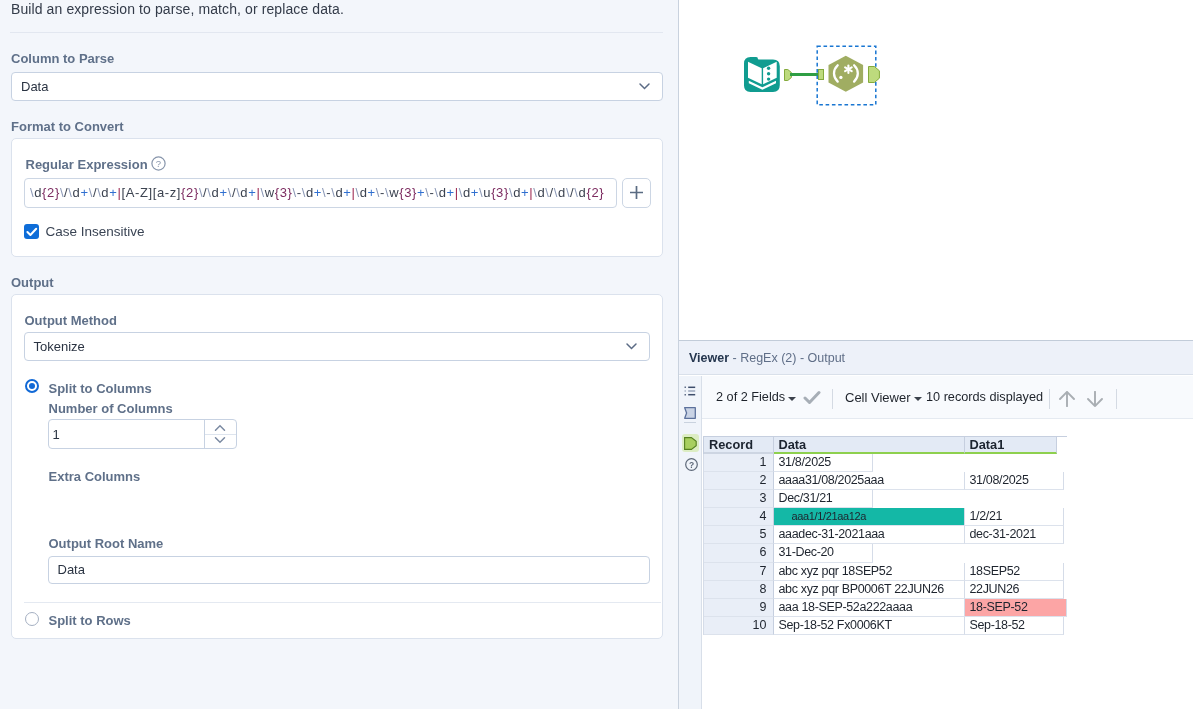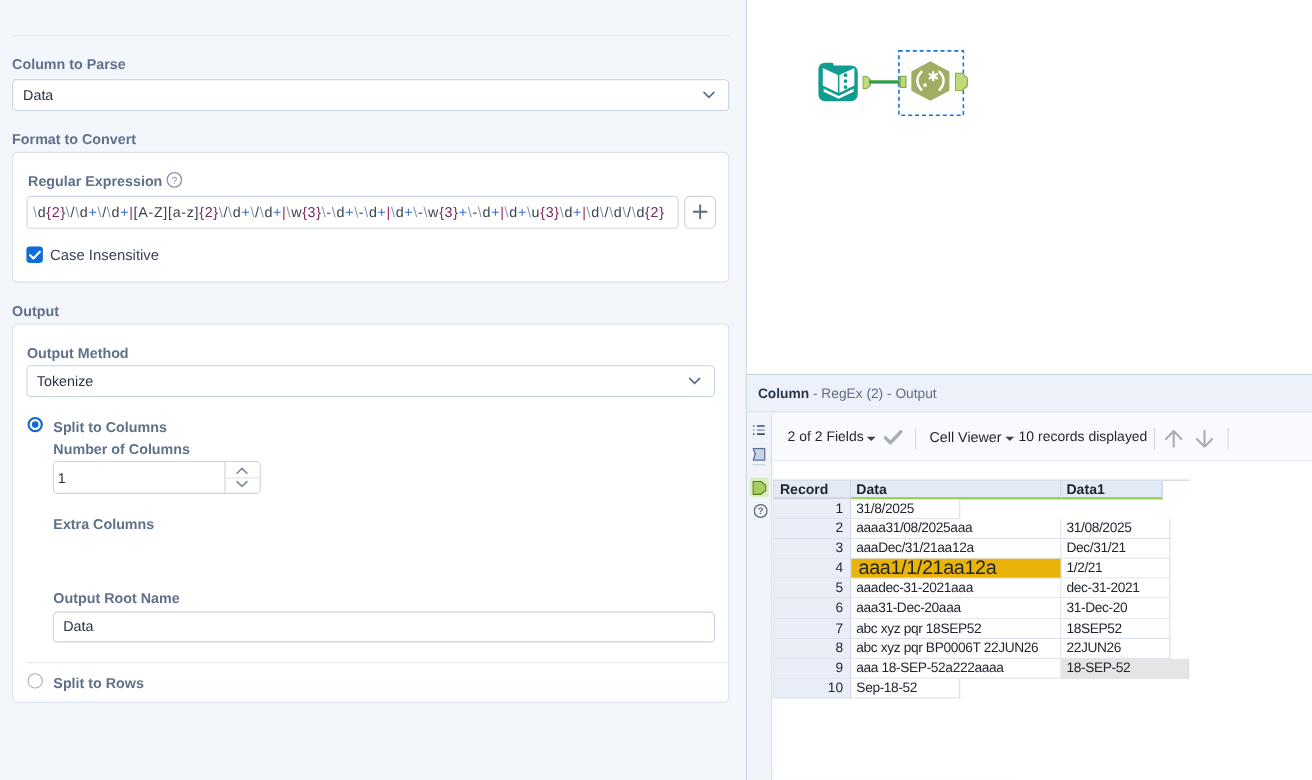--- a/index.html
+++ b/index.html
@@ -12,20 +12,21 @@
   .inp .tx{padding-left:9px;white-space:nowrap;}
   .chev{position:absolute;right:11px;top:50%;margin-top:-4px;}
 </style>
 </head>
 <body>
 <div id="app">
 
   <div class="abs" id="leftpanel" style="left:0;top:0;width:678px;height:709px;background:#f3f6fb;"></div>
   <div class="abs" style="left:678px;top:0;width:1px;height:709px;background:#c9d2de;"></div>
 
+  <div class="abs" style="left:11px;top:1px;font-size:14px;letter-spacing:0.1px;color:#333b49;">Build an expression to parse, match, or replace data.</div>
   <div class="abs" style="left:10px;top:32px;width:653px;height:1px;background:#e2e7f0;"></div>
 
   <div class="lbl" style="left:11px;top:51px;">Column to Parse</div>
   <div class="inp" style="left:11px;top:72px;width:652px;height:28.5px;">
     <span class="tx">Data</span>
     <svg class="chev" width="13" height="9">
         <path d="M2 2 L6.5 6.5 L11 2" stroke="#5b6b85" stroke-width="1.5" fill="none" stroke-linecap="round"></path>
       </svg>
   </div>
 
@@ -119,21 +120,21 @@
       <path d="M25.7 12.4 L19.1 16.2" stroke-width="2.1"></path>
     </g>
     <circle cx="14.9" cy="22.4" r="1.65" fill="#ffffff"></circle>
   </svg>
   <svg class="abs" style="left:867.5px;top:66px;" width="12" height="17" viewBox="0 0 12 17">
     <path d="M0.5 0.5 L6.4 0.5 L11.4 4.8 L11.4 12.2 L6.4 16.5 L0.5 16.5 Z" fill="#bdda7d" stroke="#84aa3c" stroke-width="1" stroke-linejoin="miter"></path>
   </svg>
 
   <div class="abs" style="left:679px;top:340px;width:514px;height:1px;background:#c2ccd9;"></div>
   <div class="abs" style="left:679px;top:341px;width:514px;height:34px;background:#edf1f9;border-bottom:1px solid #d9e0ea;box-sizing:border-box;">
-    <div style="position:absolute;left:10px;top:9.5px;font-size:12.5px;color:#25364e;"><b>Column</b><span style="color:#5f6e87;"> - RegEx (2) - Output</span></div>
+    <div style="position:absolute;left:10px;top:9.5px;font-size:12.5px;color:#25364e;"><b>Viewer</b><span style="color:#5f6e87;"> - RegEx (2) - Output</span></div>
   </div>
   <div class="abs" id="sidebar" style="left:679px;top:376px;width:23px;height:333px;background:#f0f4fa;border-right:1px solid #d8dfe9;box-sizing:border-box;"></div>
   <div class="abs" style="left:702px;top:376px;width:491px;height:42.5px;background:#f8fafd;border-bottom:1px solid #e5eaf1;box-sizing:border-box;"></div>
 
   <svg class="abs" style="left:684px;top:386px;" width="12" height="10" viewBox="0 0 12 10">
     <g stroke-width="1.5">
       <line x1="0.6" y1="1.3" x2="1.8" y2="1.3" stroke="#3d4d6b"></line>
         <line x1="4.2" y1="1.3" x2="11.2" y2="1.3" stroke="#3d4d6b"></line>
       <line x1="0.6" y1="5" x2="1.8" y2="5" stroke="#9aa6bb"></line>
         <line x1="4.2" y1="5" x2="11.2" y2="5" stroke="#9aa6bb"></line>
@@ -182,52 +183,51 @@
         <div style="width:69.5px;height:18.1px;background:#e9eef7;border-right:1px solid #c6cfdf;border-bottom:1px solid #dce2ec;font-size:12.5px;color:#1e242e;text-align:right;padding-right:6px;line-height:17.5px;box-sizing:border-box;">1</div>
         <div style="width:99.5px;height:18.1px;background:#fff;border-right:1px solid #d5dce8;border-bottom:1px solid #dce2ec;font-size:12.5px;letter-spacing:-0.35px;color:#1e242e;padding-left:5px;line-height:17.5px;box-sizing:border-box;">31/8/2025</div>
       </div>
       <div style="display:flex;border-left:1px solid #d5dce8;">
         <div style="width:69.5px;height:18.1px;background:#e9eef7;border-right:1px solid #c6cfdf;border-bottom:1px solid #dce2ec;font-size:12.5px;color:#1e242e;text-align:right;padding-right:6px;line-height:17.5px;box-sizing:border-box;">2</div>
         <div style="width:191px;height:18.1px;background:#fff;border-right:1px solid #d5dce8;border-bottom:1px solid #dce2ec;font-size:12.5px;letter-spacing:-0.35px;color:#1e242e;padding-left:5px;line-height:17.5px;box-sizing:border-box;white-space:nowrap;">aaaa31/08/2025aaa</div>
         <div style="width:99.5px;height:18.1px;background:#fff;border-right:1px solid #d5dce8;border-bottom:1px solid #dce2ec;font-size:12.5px;letter-spacing:-0.35px;color:#1e242e;padding-left:5px;line-height:17.5px;box-sizing:border-box;">31/08/2025</div>
       </div>
       <div style="display:flex;border-left:1px solid #d5dce8;">
         <div style="width:69.5px;height:18.1px;background:#e9eef7;border-right:1px solid #c6cfdf;border-bottom:1px solid #dce2ec;font-size:12.5px;color:#1e242e;text-align:right;padding-right:6px;line-height:17.5px;box-sizing:border-box;">3</div>
-        <div style="width:191px;height:18.1px;background:#fff;border-right:1px solid #d5dce8;border-bottom:1px solid #dce2ec;font-size:12.5px;letter-spacing:-0.35px;color:#1e242e;padding-left:5px;line-height:17.5px;box-sizing:border-box;white-space:nowrap;">aaaDec/31/21aa12a</div>
         <div style="width:99.5px;height:18.1px;background:#fff;border-right:1px solid #d5dce8;border-bottom:1px solid #dce2ec;font-size:12.5px;letter-spacing:-0.35px;color:#1e242e;padding-left:5px;line-height:17.5px;box-sizing:border-box;">Dec/31/21</div>
       </div>
       <div style="display:flex;border-left:1px solid #d5dce8;">
         <div style="width:69.5px;height:18.1px;background:#e9eef7;border-right:1px solid #c6cfdf;border-bottom:1px solid #dce2ec;font-size:12.5px;color:#1e242e;text-align:right;padding-right:6px;line-height:17.5px;box-sizing:border-box;">4</div>
-        <div style="width:191px;height:18.1px;background:#eab308;border-right:1px solid #d5dce8;border-bottom:1px solid #dce2ec;font-size:18px;letter-spacing:-0.35px;color:#1e242e;padding-left:7px;line-height:17.5px;box-sizing:border-box;white-space:nowrap;">aaa1/1/21aa12a</div>
+        <div style="width:191px;height:18.1px;background:#14b8a6;border-right:1px solid #d5dce8;border-bottom:1px solid #dce2ec;font-size:11px;letter-spacing:-0.35px;color:#1e242e;padding-left:18px;line-height:17.5px;box-sizing:border-box;white-space:nowrap;">aaa1/1/21aa12a</div>
         <div style="width:99.5px;height:18.1px;background:#fff;border-right:1px solid #d5dce8;border-bottom:1px solid #dce2ec;font-size:12.5px;letter-spacing:-0.35px;color:#1e242e;padding-left:5px;line-height:17.5px;box-sizing:border-box;">1/2/21</div>
       </div>
       <div style="display:flex;border-left:1px solid #d5dce8;">
         <div style="width:69.5px;height:18.1px;background:#e9eef7;border-right:1px solid #c6cfdf;border-bottom:1px solid #dce2ec;font-size:12.5px;color:#1e242e;text-align:right;padding-right:6px;line-height:17.5px;box-sizing:border-box;">5</div>
         <div style="width:191px;height:18.1px;background:#fff;border-right:1px solid #d5dce8;border-bottom:1px solid #dce2ec;font-size:12.5px;letter-spacing:-0.35px;color:#1e242e;padding-left:5px;line-height:17.5px;box-sizing:border-box;white-space:nowrap;">aaadec-31-2021aaa</div>
         <div style="width:99.5px;height:18.1px;background:#fff;border-right:1px solid #d5dce8;border-bottom:1px solid #dce2ec;font-size:12.5px;letter-spacing:-0.35px;color:#1e242e;padding-left:5px;line-height:17.5px;box-sizing:border-box;">dec-31-2021</div>
       </div>
       <div style="display:flex;border-left:1px solid #d5dce8;">
         <div style="width:69.5px;height:18.1px;background:#e9eef7;border-right:1px solid #c6cfdf;border-bottom:1px solid #dce2ec;font-size:12.5px;color:#1e242e;text-align:right;padding-right:6px;line-height:17.5px;box-sizing:border-box;">6</div>
-        <div style="width:191px;height:18.1px;background:#fff;border-right:1px solid #d5dce8;border-bottom:1px solid #dce2ec;font-size:12.5px;letter-spacing:-0.35px;color:#1e242e;padding-left:5px;line-height:17.5px;box-sizing:border-box;white-space:nowrap;">aaa31-Dec-20aaa</div>
         <div style="width:99.5px;height:18.1px;background:#fff;border-right:1px solid #d5dce8;border-bottom:1px solid #dce2ec;font-size:12.5px;letter-spacing:-0.35px;color:#1e242e;padding-left:5px;line-height:17.5px;box-sizing:border-box;">31-Dec-20</div>
       </div>
       <div style="display:flex;border-left:1px solid #d5dce8;">
         <div style="width:69.5px;height:18.1px;background:#e9eef7;border-right:1px solid #c6cfdf;border-bottom:1px solid #dce2ec;font-size:12.5px;color:#1e242e;text-align:right;padding-right:6px;line-height:17.5px;box-sizing:border-box;">7</div>
         <div style="width:191px;height:18.1px;background:#fff;border-right:1px solid #d5dce8;border-bottom:1px solid #dce2ec;font-size:12.5px;letter-spacing:-0.35px;color:#1e242e;padding-left:5px;line-height:17.5px;box-sizing:border-box;white-space:nowrap;">abc xyz pqr 18SEP52</div>
         <div style="width:99.5px;height:18.1px;background:#fff;border-right:1px solid #d5dce8;border-bottom:1px solid #dce2ec;font-size:12.5px;letter-spacing:-0.35px;color:#1e242e;padding-left:5px;line-height:17.5px;box-sizing:border-box;">18SEP52</div>
       </div>
       <div style="display:flex;border-left:1px solid #d5dce8;">
         <div style="width:69.5px;height:18.1px;background:#e9eef7;border-right:1px solid #c6cfdf;border-bottom:1px solid #dce2ec;font-size:12.5px;color:#1e242e;text-align:right;padding-right:6px;line-height:17.5px;box-sizing:border-box;">8</div>
         <div style="width:191px;height:18.1px;background:#fff;border-right:1px solid #d5dce8;border-bottom:1px solid #dce2ec;font-size:12.5px;letter-spacing:-0.35px;color:#1e242e;padding-left:5px;line-height:17.5px;box-sizing:border-box;white-space:nowrap;">abc xyz pqr BP0006T 22JUN26</div>
         <div style="width:99.5px;height:18.1px;background:#fff;border-right:1px solid #d5dce8;border-bottom:1px solid #dce2ec;font-size:12.5px;letter-spacing:-0.35px;color:#1e242e;padding-left:5px;line-height:17.5px;box-sizing:border-box;">22JUN26</div>
       </div>
       <div style="display:flex;border-left:1px solid #d5dce8;">
         <div style="width:69.5px;height:18.1px;background:#e9eef7;border-right:1px solid #c6cfdf;border-bottom:1px solid #dce2ec;font-size:12.5px;color:#1e242e;text-align:right;padding-right:6px;line-height:17.5px;box-sizing:border-box;">9</div>
         <div style="width:191px;height:18.1px;background:#fff;border-right:1px solid #d5dce8;border-bottom:1px solid #dce2ec;font-size:12.5px;letter-spacing:-0.35px;color:#1e242e;padding-left:5px;line-height:17.5px;box-sizing:border-box;white-space:nowrap;">aaa 18-SEP-52a222aaaa</div>
-        <div style="width:116px;height:18.1px;background:#e5e5e5;border-right:1px solid #d5dce8;border-bottom:1px solid #dce2ec;font-size:12.5px;letter-spacing:-0.35px;color:#1e242e;padding-left:5px;line-height:17.5px;box-sizing:border-box;">18-SEP-52</div>
+        <div style="width:102px;height:18.1px;background:#fca5a5;border-right:1px solid #d5dce8;border-bottom:1px solid #dce2ec;font-size:12.5px;letter-spacing:-0.35px;color:#1e242e;padding-left:5px;line-height:17.5px;box-sizing:border-box;">18-SEP-52</div>
       </div>
       <div style="display:flex;border-left:1px solid #d5dce8;">
         <div style="width:69.5px;height:18.1px;background:#e9eef7;border-right:1px solid #c6cfdf;border-bottom:1px solid #dce2ec;font-size:12.5px;color:#1e242e;text-align:right;padding-right:6px;line-height:17.5px;box-sizing:border-box;">10</div>
+        <div style="width:191px;height:18.1px;background:#fff;border-right:1px solid #d5dce8;border-bottom:1px solid #dce2ec;font-size:12.5px;letter-spacing:-0.35px;color:#1e242e;padding-left:5px;line-height:17.5px;box-sizing:border-box;white-space:nowrap;">Sep-18-52 Fx0006KT</div>
         <div style="width:99.5px;height:18.1px;background:#fff;border-right:1px solid #d5dce8;border-bottom:1px solid #dce2ec;font-size:12.5px;letter-spacing:-0.35px;color:#1e242e;padding-left:5px;line-height:17.5px;box-sizing:border-box;">Sep-18-52</div>
       </div>
     </div>
 
 </div>
 
 </body></html>

